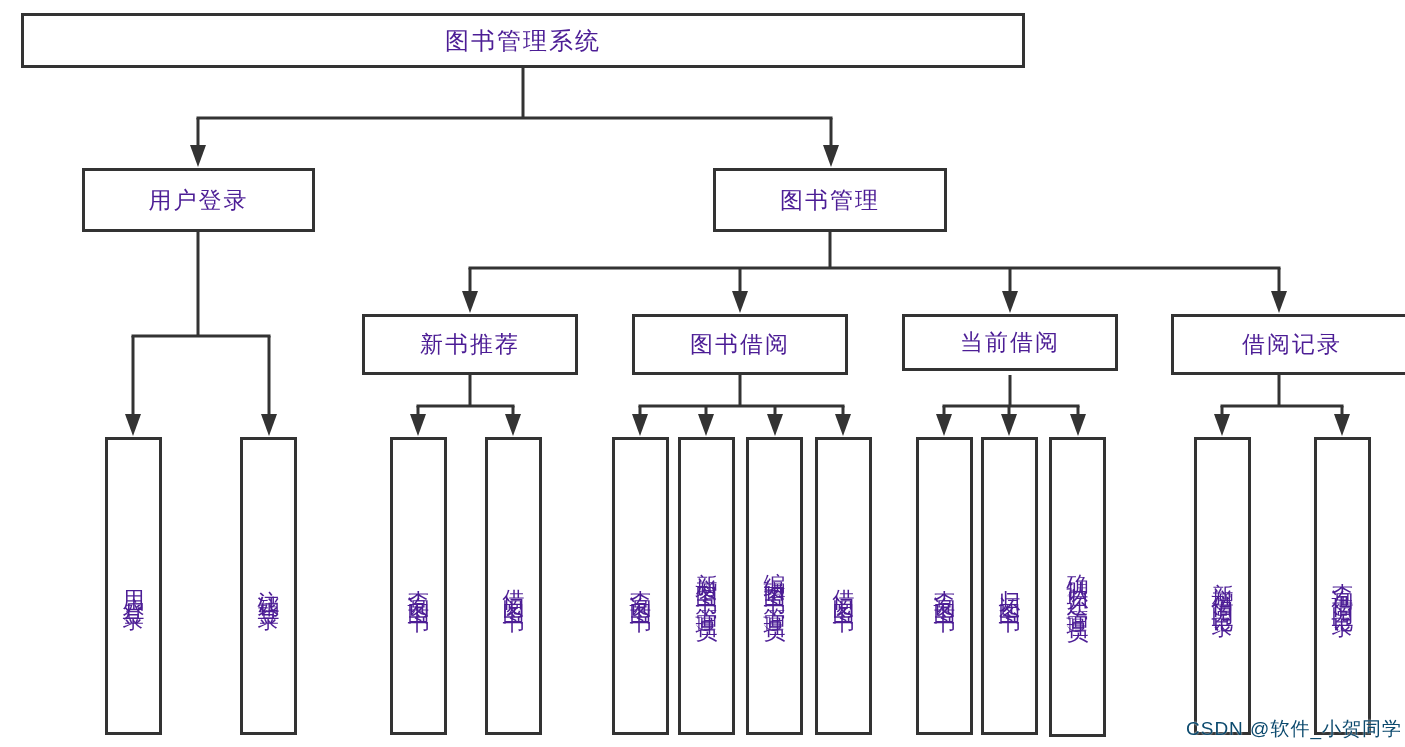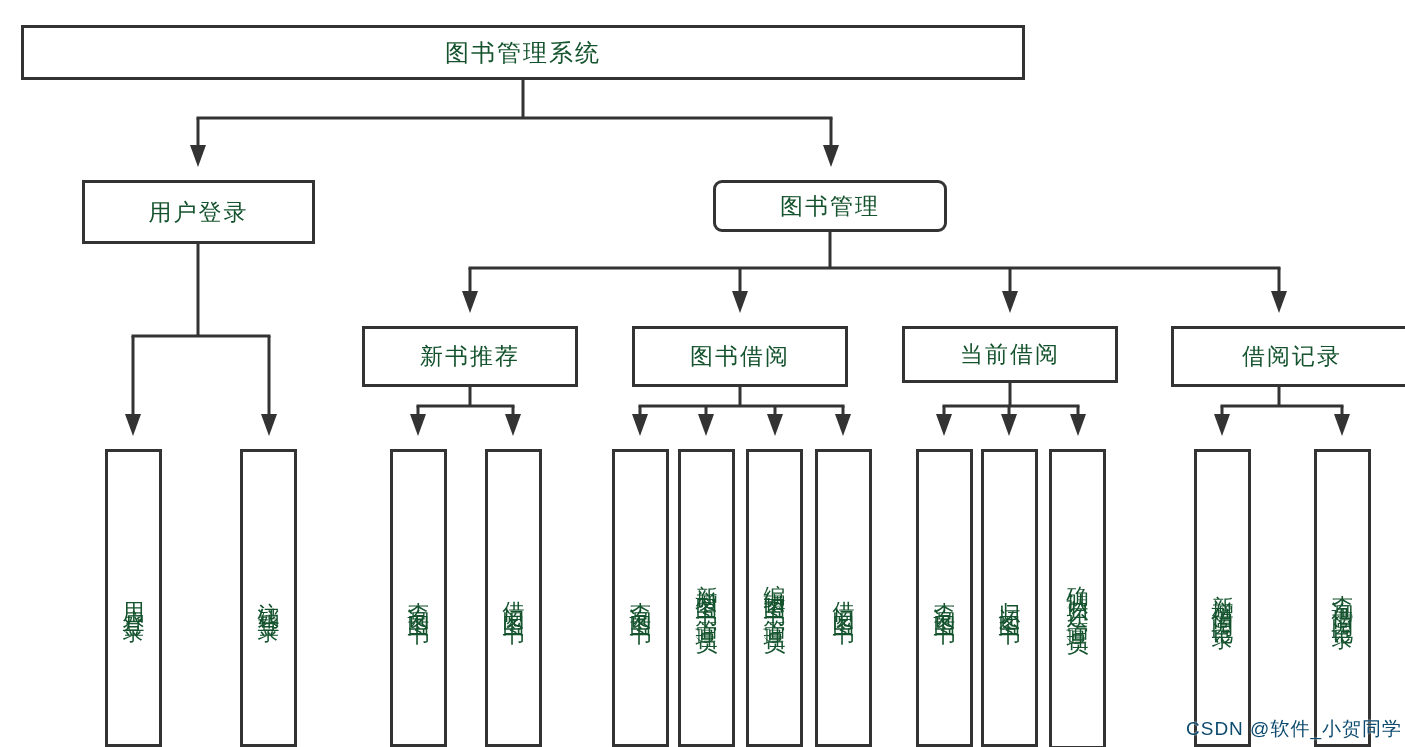--- a/index.html
+++ b/index.html
@@ -12,22 +12,21 @@
   }
   .wires{position:absolute;left:0;top:0;width:1405px;height:747px;}
   .node{
     position:absolute;
     box-sizing:border-box;
     border:3px solid #333333;
     background:#ffffff;
     display:flex;
     align-items:center;
     justify-content:center;
-    color:#14532d;
-    margin-top:12px;
+    color:#4c1d95;
   }
   .hnode .label{white-space:nowrap;letter-spacing:2px;}
   .root-node{font-size:24px;}
   .mid-node{font-size:23px;}
   .leaf-node{font-size:22px;}
   .leaf-node .label{
     writing-mode:vertical-rl;
     letter-spacing:7px;
     line-height:1;
     max-height:292px;
@@ -124,21 +123,21 @@
     </g>
   </svg>
 
   <div class="node hnode root-node" style="left:21px;top:13px;width:1004px;height:55px;">
     <span class="label">图书管理系统</span>
   </div>
 
   <div class="node hnode mid-node" style="left:82px;top:168px;width:233px;height:64px;">
     <span class="label">用户登录</span>
   </div>
-  <div class="node hnode mid-node" style="left:713px;top:168px;width:234px;height:52px;border-radius:9px;">
+  <div class="node hnode mid-node" style="left:713px;top:168px;width:234px;height:64px;">
     <span class="label">图书管理</span>
   </div>
 
   <div class="node hnode mid-node" style="left:362px;top:314px;width:216px;height:61px;">
     <span class="label">新书推荐</span>
   </div>
   <div class="node hnode mid-node" style="left:632px;top:314px;width:216px;height:61px;">
     <span class="label">图书借阅</span>
   </div>
   <div class="node hnode mid-node" style="left:902px;top:314px;width:216px;height:57px;">

